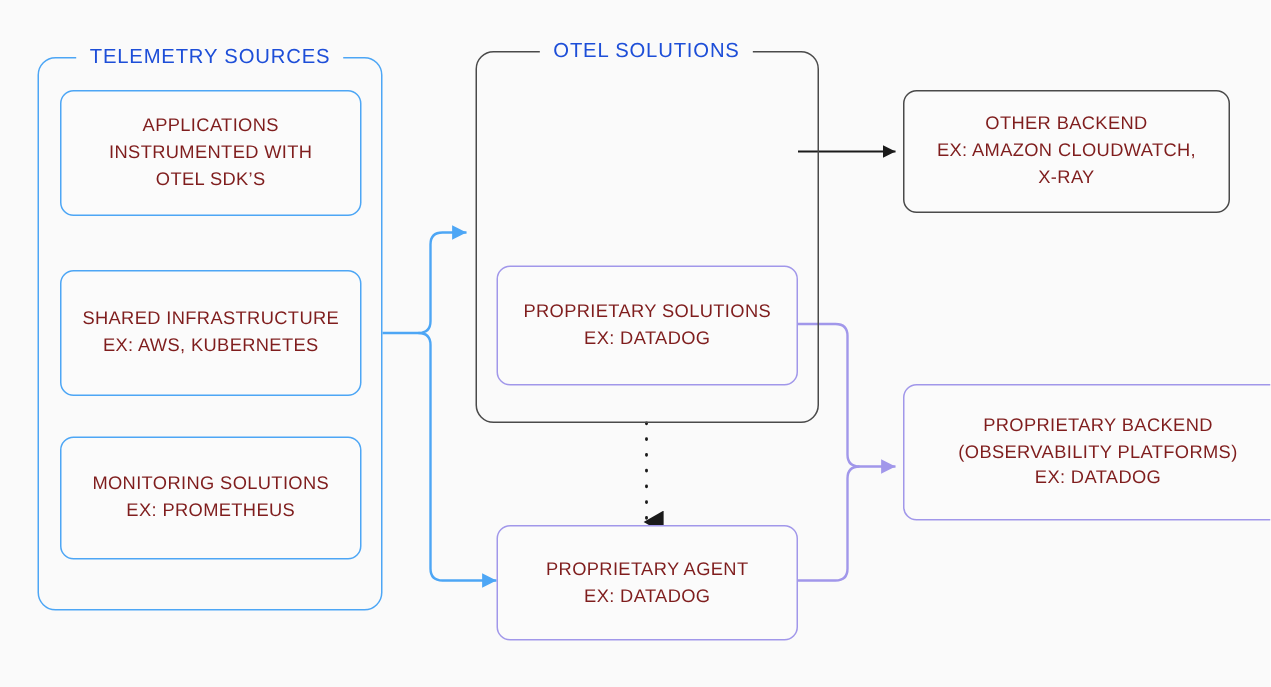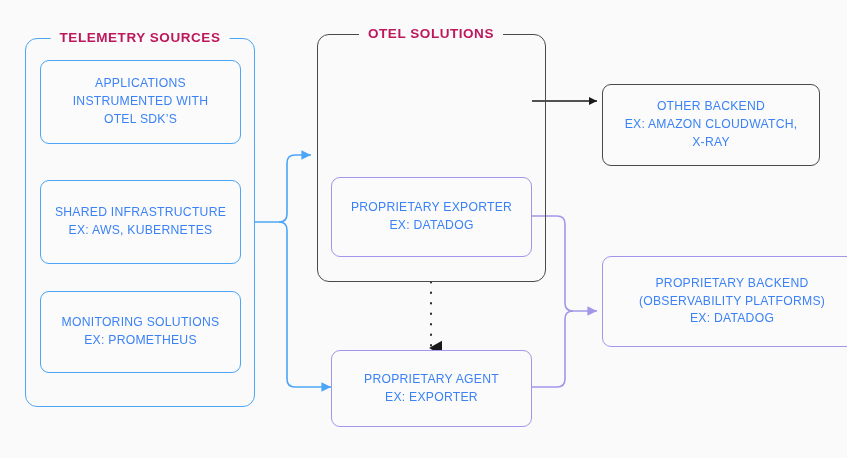--- a/index.html
+++ b/index.html
@@ -27,44 +27,44 @@
     border-width: 1.4px;
     border-radius: 12px;
     background: transparent;
     box-sizing: border-box;
   }
   .group-title {
     position: absolute;
     background: #fafafa;
     padding: 0 9px;
     font-size: 13.5px;
-    font-weight: 700;
+    font-weight: 400;
     letter-spacing: 0.55px;
-    color: #be185d;
+    color: #1d4ed8;
     white-space: nowrap;
     transform: translate(-50%, -50%);
     line-height: 1;
   }
   .node {
     position: absolute;
     border-style: solid;
     border-width: 1.3px;
     border-radius: 9px;
     background: #fbfbfb;
     box-sizing: border-box;
     display: flex;
     align-items: center;
     justify-content: center;
     text-align: center;
   }
   .node-label {
     font-size: 12.2px;
     line-height: 1.46;
     letter-spacing: 0.25px;
-    color: #3b82f6;
+    color: #7f1d1d;
     padding: 0 8px;
     white-space: pre-line;
   }
   .blue-border { border-color: #4da6f5; }
   .grey-border { border-color: #4a4a4a; }
   .purple-border { border-color: #a197ea; }
 </style>
 </head>
 <body>
 
@@ -128,30 +128,30 @@
   <div class="node blue-border" style="left:40px; top:291px; width:201px; height:82px;">
     <span class="node-label">MONITORING SOLUTIONS
 EX: PROMETHEUS</span>
   </div>
 
   <div class="group-box grey-border" style="left:317px; top:34px; width:229px; height:248px;"></div>
   <div class="group-title" style="left:431px; top:34px;">OTEL SOLUTIONS</div>
 
 
   <div class="node purple-border" style="left:331px; top:177px; width:201px; height:80px;">
-    <span class="node-label">PROPRIETARY EXPORTER
+    <span class="node-label">PROPRIETARY SOLUTIONS
 EX: DATADOG</span>
   </div>
 
   <div class="node purple-border" style="left:331px; top:350px; width:201px; height:77px;">
     <span class="node-label">PROPRIETARY AGENT
-EX: EXPORTER</span>
+EX: DATADOG</span>
   </div>
 
-  <div class="node grey-border" style="left:602px; top:60px; width:218px; height:82px;margin-top:24px;">
+  <div class="node grey-border" style="left:602px; top:60px; width:218px; height:82px;">
     <span class="node-label">OTHER BACKEND
 EX: AMAZON CLOUDWATCH,
 X-RAY</span>
   </div>
 
   <div class="node purple-border" style="left:602px; top:256px; width:260px; height:91px;">
     <span class="node-label">PROPRIETARY BACKEND
 (OBSERVABILITY PLATFORMS)
 EX: DATADOG</span>
   </div>

